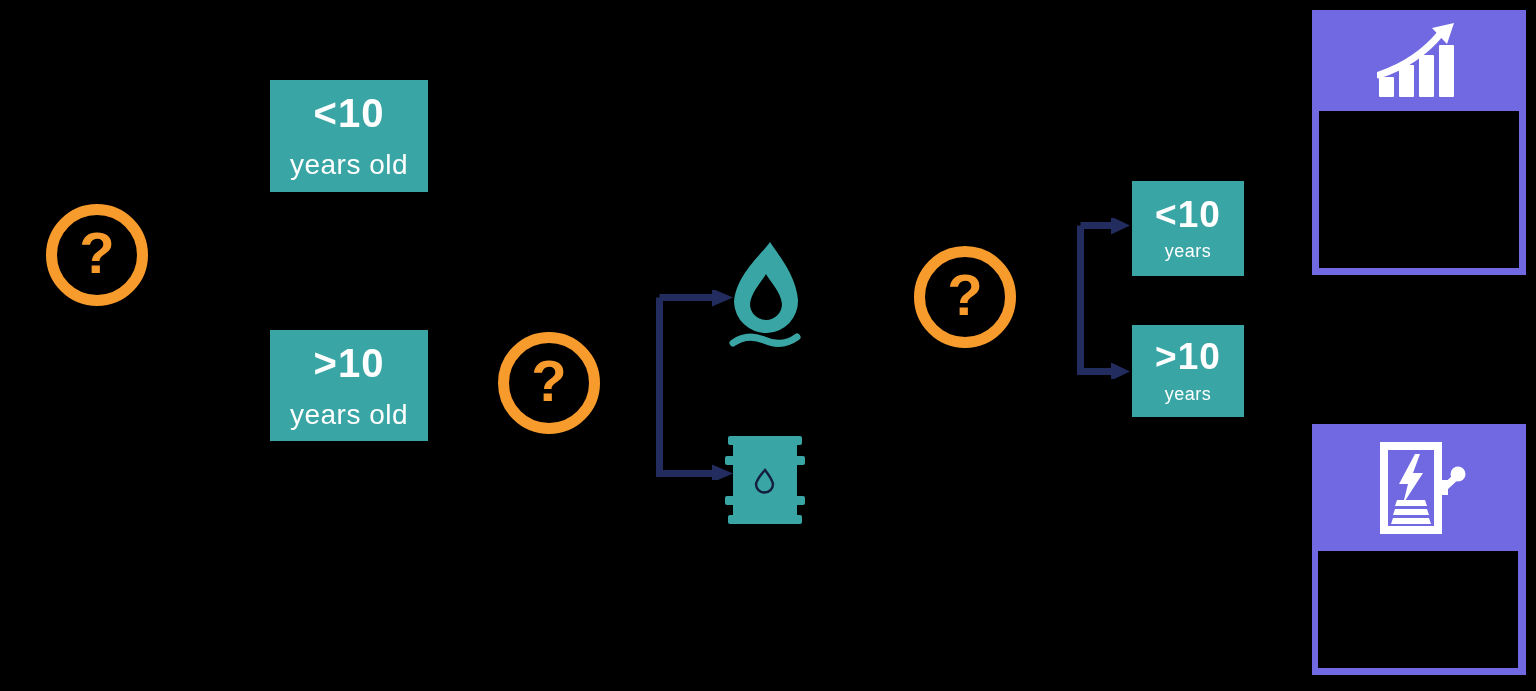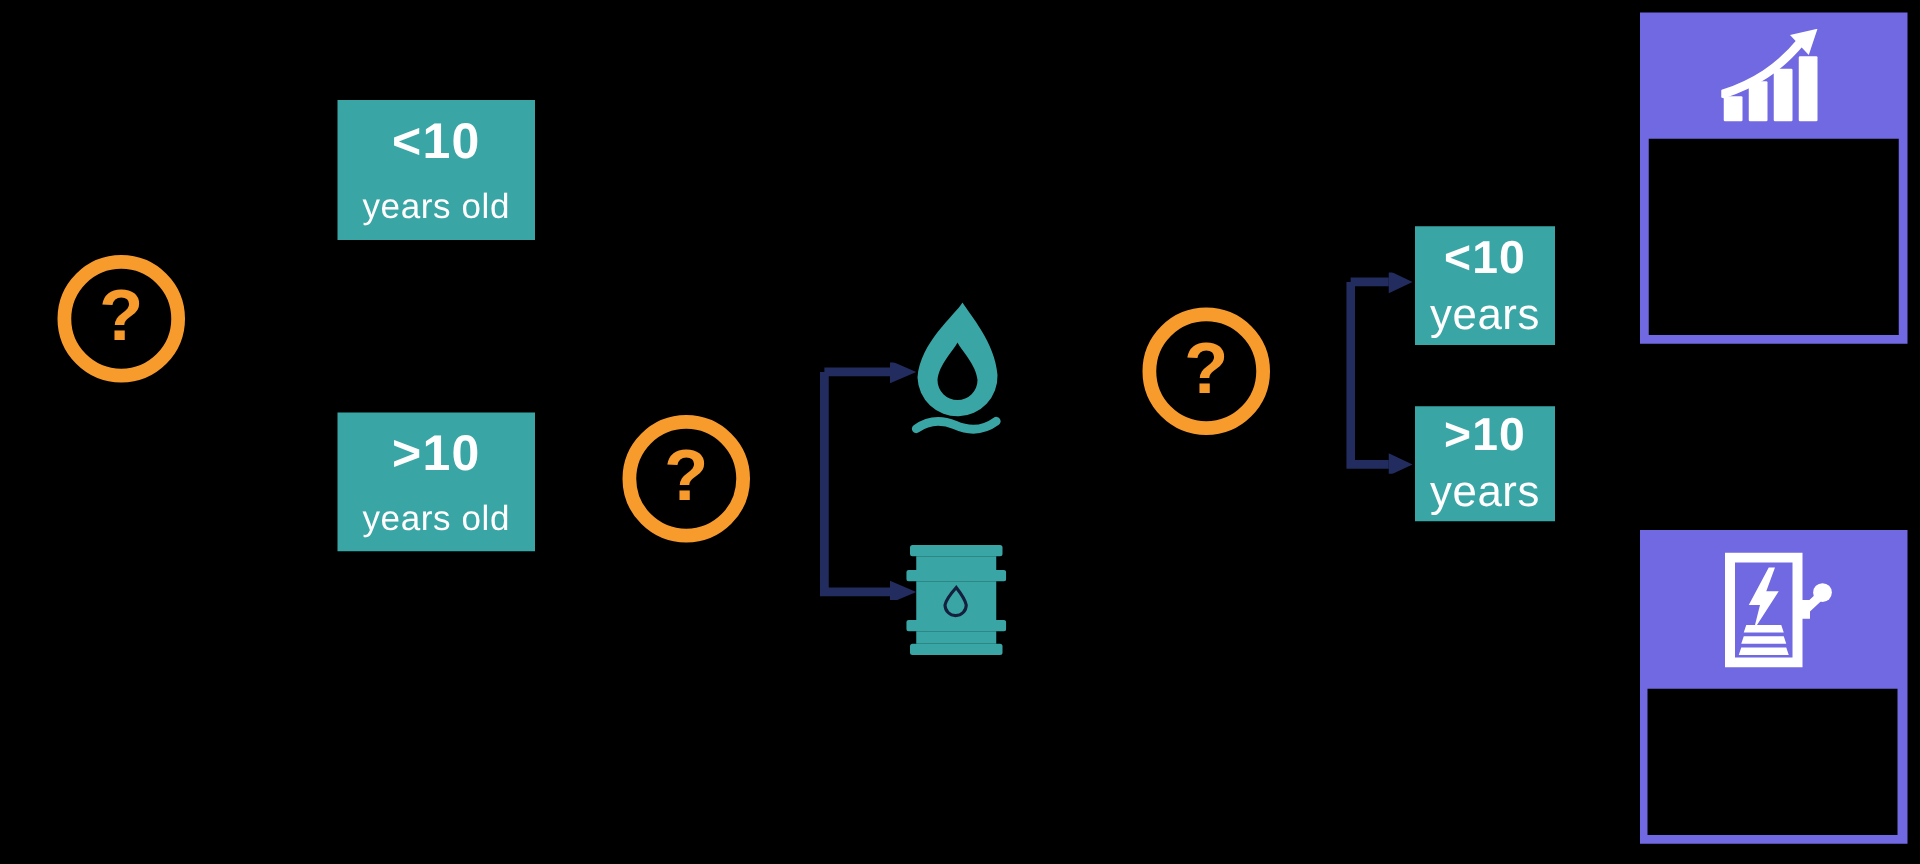--- a/index.html
+++ b/index.html
@@ -51,21 +51,21 @@
     font-weight: 800;
     letter-spacing: 1px;
   }
   .age-box .age-label {
     font-weight: 400;
     letter-spacing: 0.5px;
   }
   .age-box.big .age-value { font-size: 40px; }
   .age-box.big .age-label { font-size: 28px; margin-top: 16px; }
   .age-box.small .age-value { font-size: 37px; }
-  .age-box.small .age-label { font-size: 35px; margin-top: 8px; }
+  .age-box.small .age-label { font-size: 18px; margin-top: 8px; }
 
   
   .outcome-card {
     background: #7069e1;
   }
   .outcome-card .card-header {
     position: absolute;
     left: 0; top: 0; right: 0;
     display: flex;
     align-items: center;

